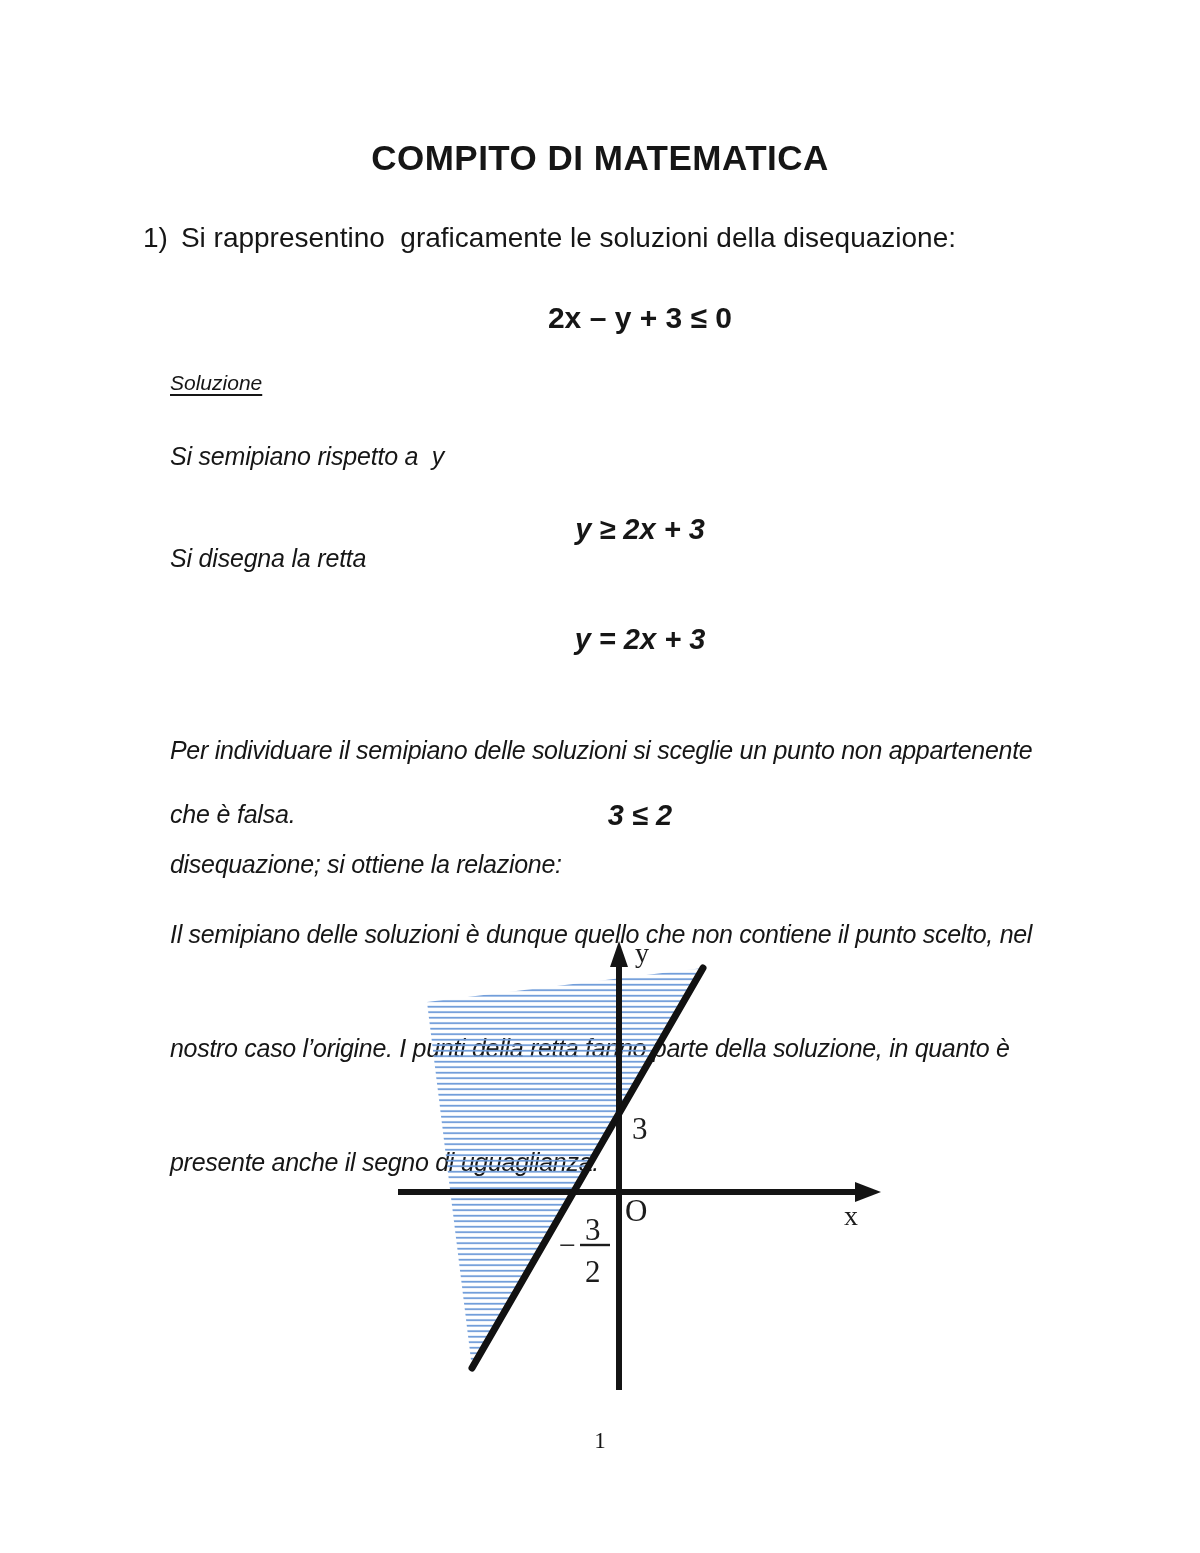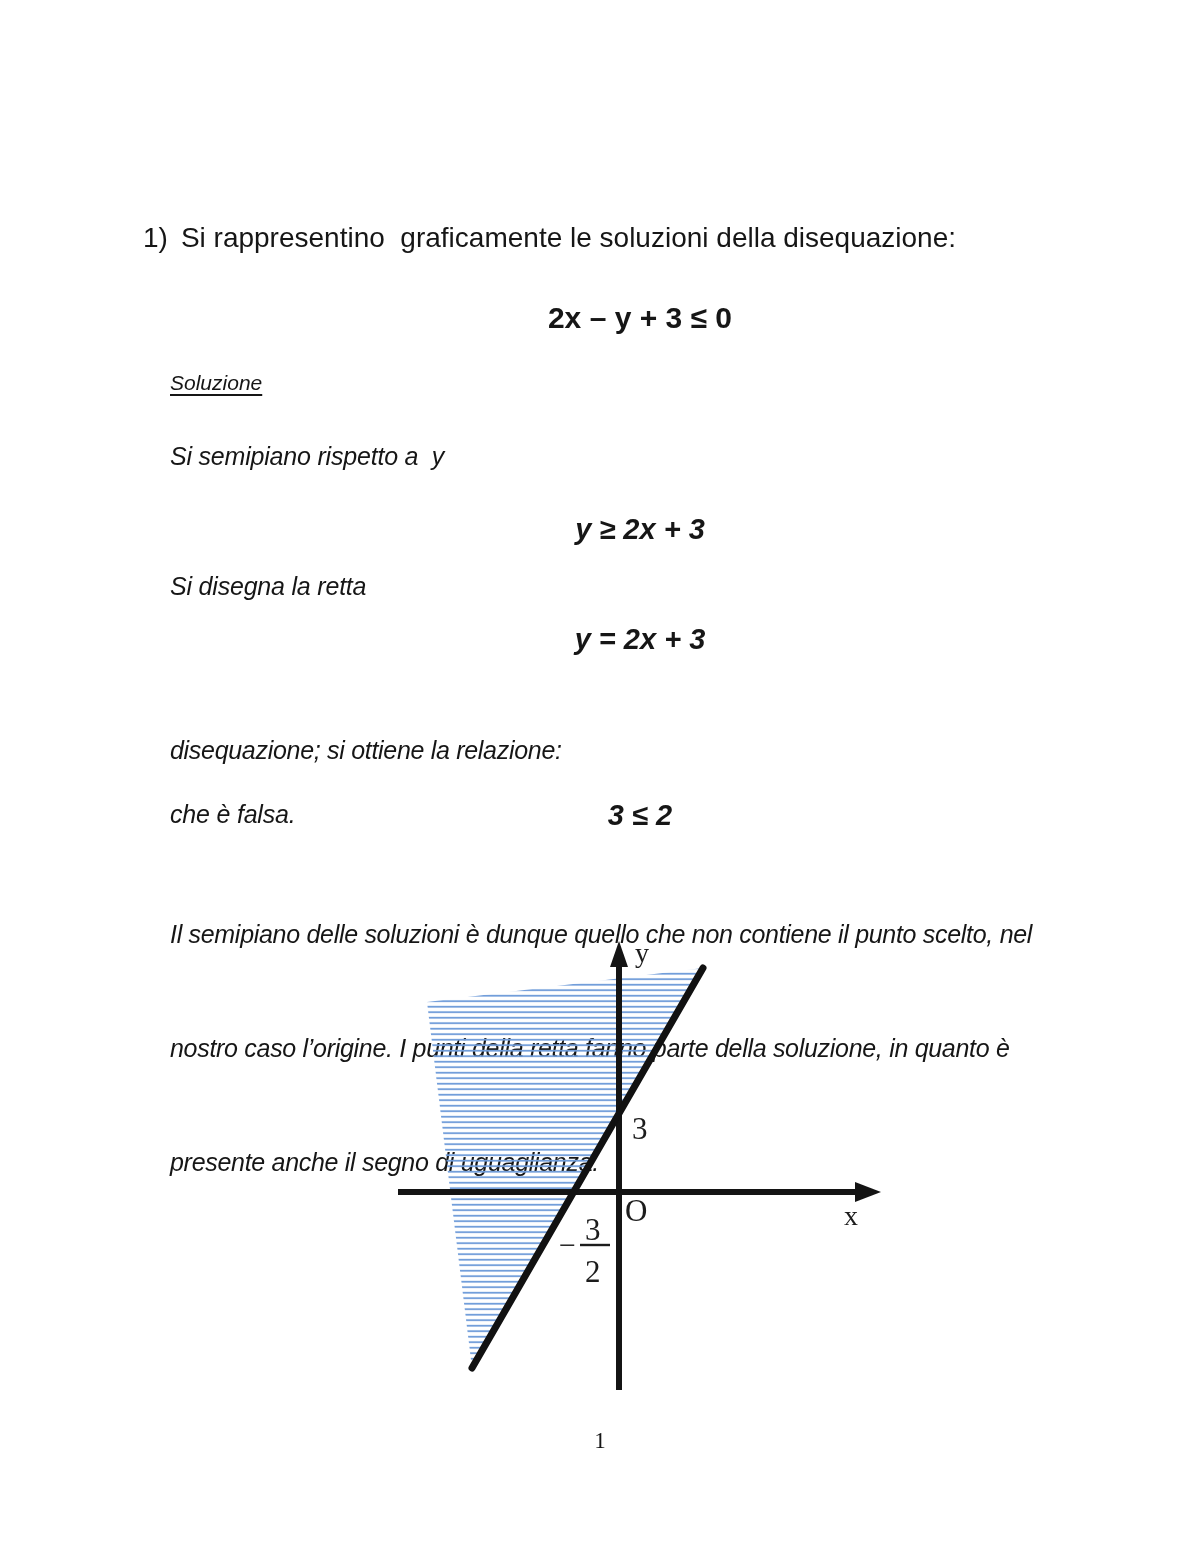--- a/index.html
+++ b/index.html
@@ -45,21 +45,21 @@
     text-underline-offset:4px;
   }
   .ital-line {
     left:170px;
     font-style:italic;
     font-size:25px;
     letter-spacing:-0.2px;
     white-space:pre;
   }
   .step1-label { top:442px; }
-  .step2-label { top:572px; }
+  .step2-label { top:544px; }
   .false-note  { top:800px; }
   .par {
     left:170px;
     font-style:italic;
     font-size:25px;
     letter-spacing:-0.3px;
     line-height:38px;
     white-space:pre;
   }
   .par1 { top:655px; }
@@ -74,39 +74,41 @@
     text-align:center;
     font-size:23px;
     font-family:"Liberation Serif", serif;
   }
 </style>
 </head>
 <body>
 
 <div class="page">
 
+  <div class="abs doc-title">COMPITO DI MATEMATICA</div>
 
   <div class="abs problem-line">
     <span class="num">1)</span>
     <span>Si rappresentino  graficamente le soluzioni della disequazione:</span>
   </div>
 
   <div class="abs formula f-inequality">2x – y + 3 ≤ 0</div>
 
   <div class="abs sol-heading">Soluzione</div>
 
   <div class="abs ital-line step1-label">Si semipiano rispetto a  y</div>
 
   <div class="abs formula ital f-step1">y ≥ 2x + 3</div>
 
   <div class="abs ital-line step2-label">Si disegna la retta</div>
 
   <div class="abs formula ital f-step2">y = 2x + 3</div>
 
   <div class="abs par par1">
+    <div>Per individuare il semipiano delle soluzioni si sceglie un punto non appartenente</div>
     <div>disequazione; si ottiene la relazione:</div>
   </div>
 
   <div class="abs formula ital f-relation">3 ≤ 2</div>
 
   <div class="abs ital-line false-note">che è falsa.</div>
 
   <div class="abs par par2">
     <div>Il semipiano delle soluzioni è dunque quello che non contiene il punto scelto, nel</div>
     <div>nostro caso l’origine. I punti della retta fanno parte della soluzione, in quanto è</div>

